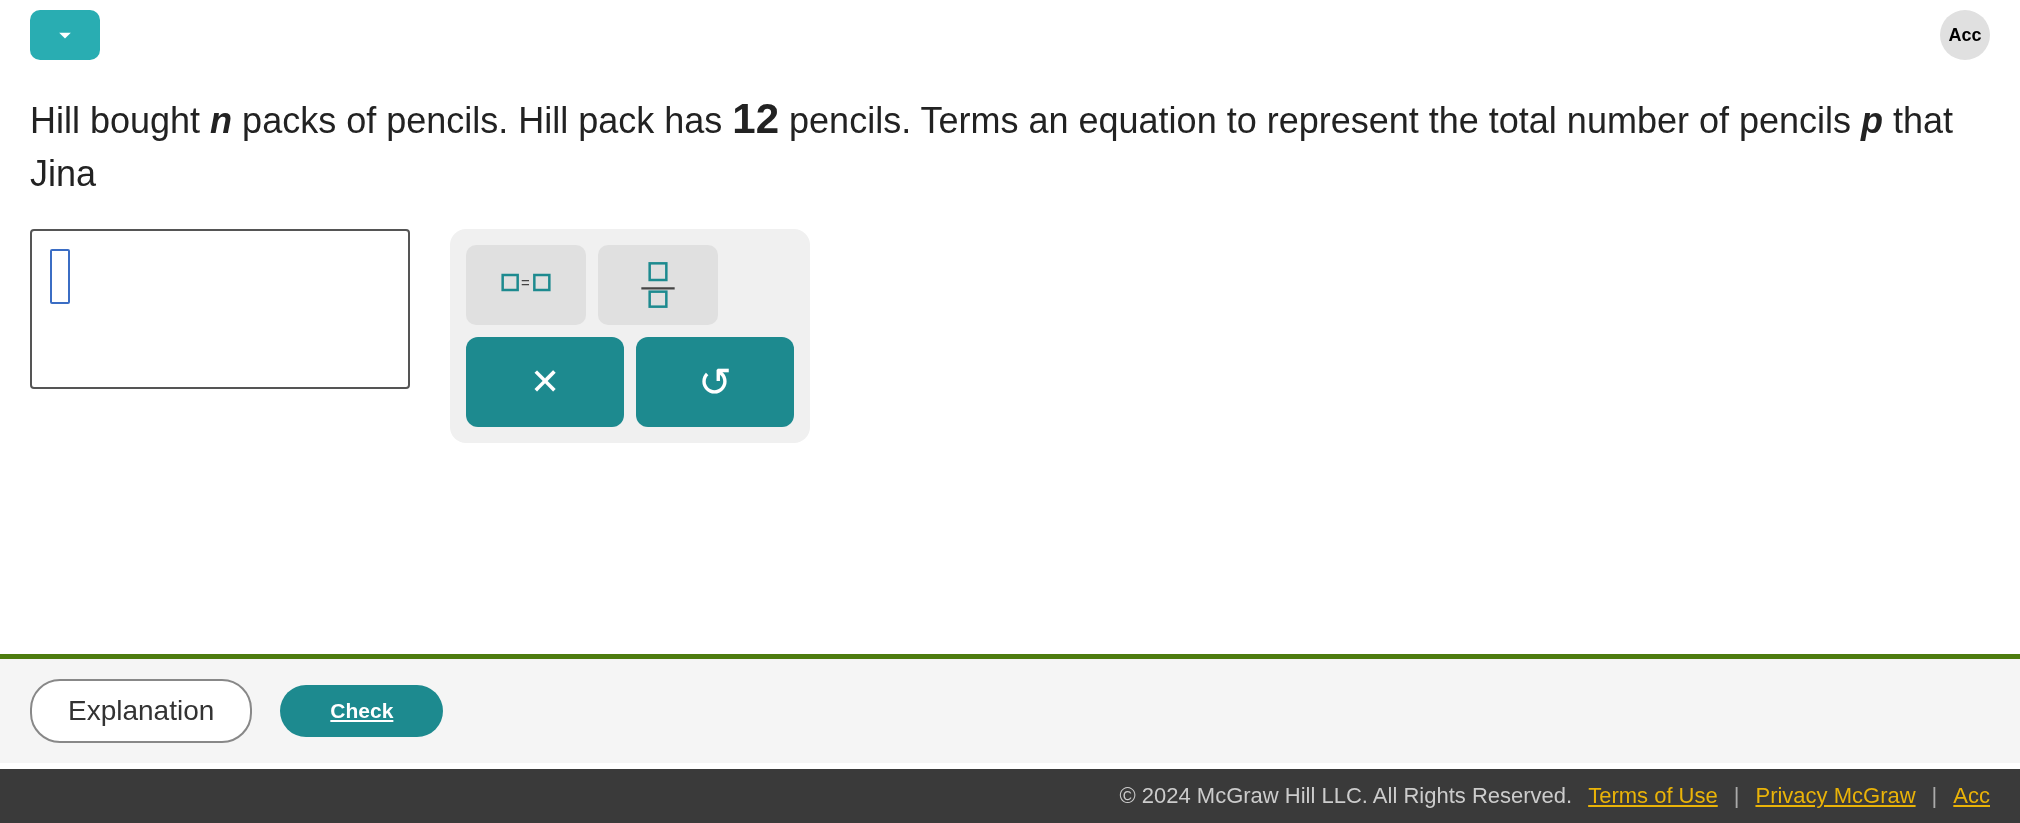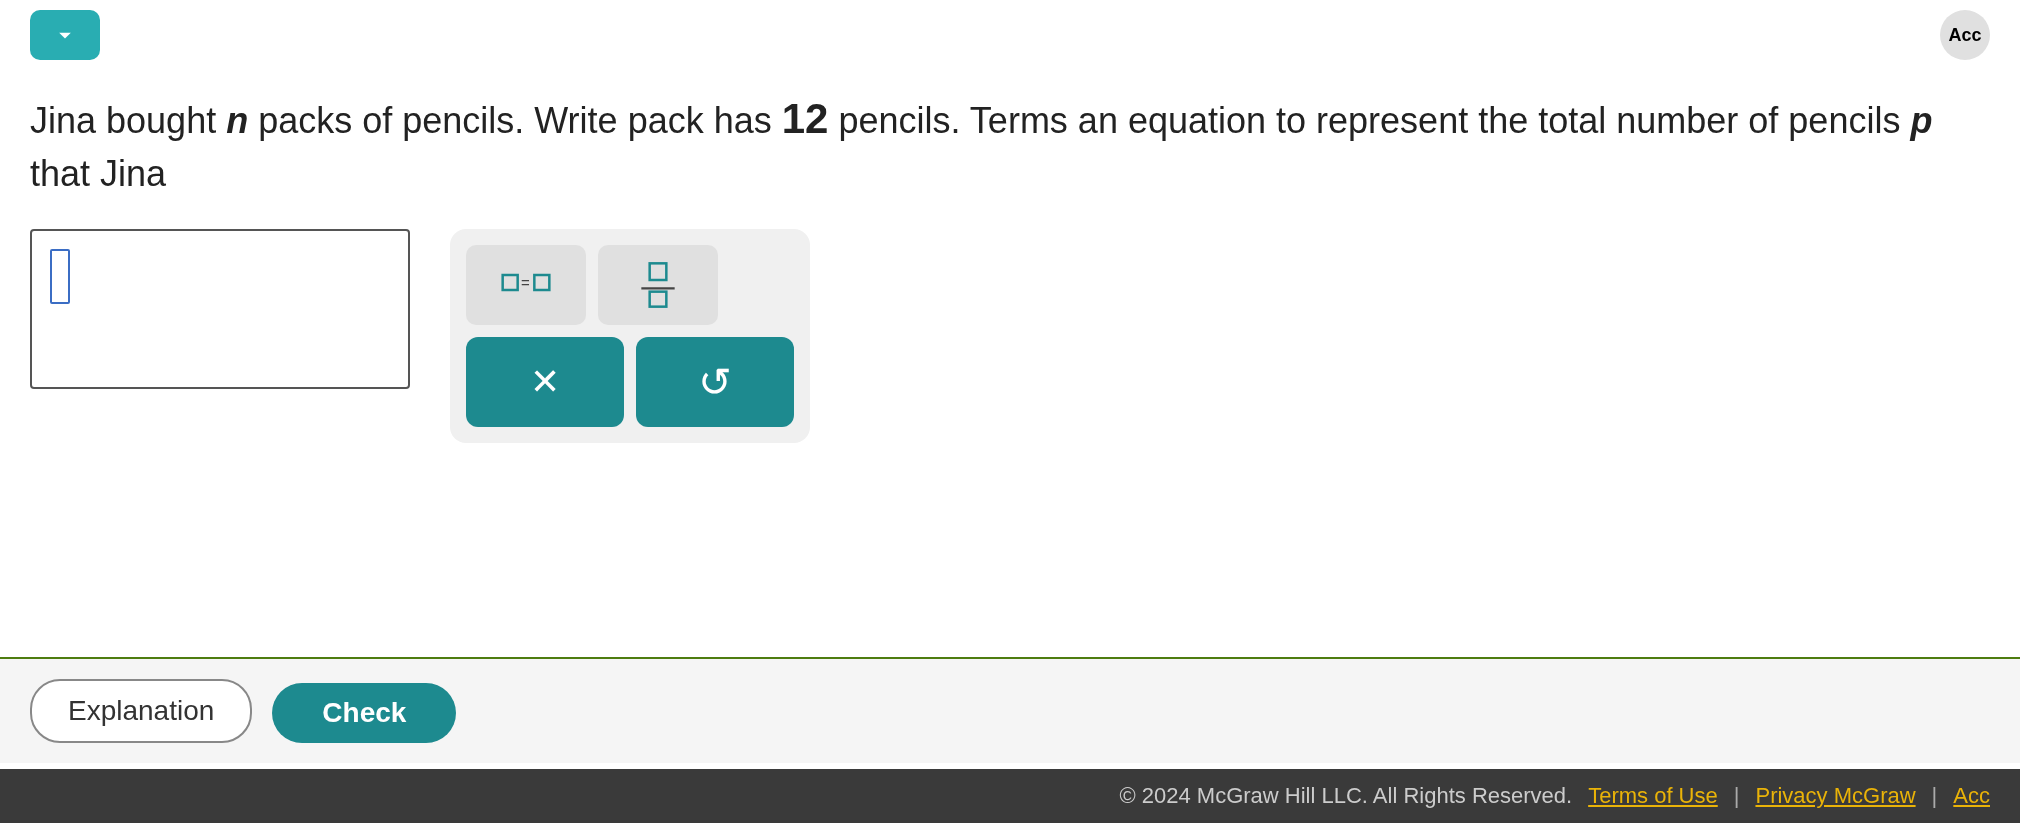--- a/index.html
+++ b/index.html
@@ -160,46 +160,47 @@
       gap: 12px;
     }
 
     
     .footer-bar {
       position: fixed;
       bottom: 60px;
       left: 0;
       right: 0;
       background: #f5f5f5;
-      border-top: 2px solid #4d7c0f;
+      border-top: 5px solid #4d7c0f;
       padding: 20px 30px;
       display: flex;
-      align-items: flex-end;
-      gap: 20px;
+      align-items: center;
+      gap: 28px;
     }
 
     .explanation-btn {
       padding: 14px 36px;
       border: 2px solid #888;
       border-radius: 30px;
       background: white;
       font-size: 28px;
       cursor: pointer;
       color: #333;
     }
 
     .check-btn {
       padding: 14px 50px;
       border: none;
       border-radius: 30px;
       background: #1d8a8f;
-      font-size: 28px;
+      font-size: 21px;
       cursor: pointer;
       color: white;
       font-weight: bold;
+      text-decoration: underline;
     }
 
     
     .bottom-footer {
       position: fixed;
       bottom: 0;
       left: 0;
       right: 0;
       background: #3a3a3a;
       color: #ccc;
@@ -229,21 +230,21 @@
     <svg viewBox="0 0 24 24">
       <path d="M7 10l5 5 5-5z"></path>
     </svg>
   </div>
   <div class="top-right-btn" style="position:absolute;right:30px;">
     <span>Acc</span>
   </div>
 </div>
 
 <div class="problem-text">
-  <span>Jina bought </span><span class="italic">n</span><span> packs of pencils. Write pack has </span><span class="bold-large">12</span><span> pencils. Terms an equation to represent the total number of pencils </span><span class="italic">p</span><span> that Jina</span>
+  <span>Hill bought </span><span class="italic">n</span><span> packs of pencils. Hill pack has </span><span class="bold-large">12</span><span> pencils. Terms an equation to represent the total number of pencils </span><span class="italic">p</span><span> that Jina</span>
 </div>
 
 <div class="main-content">
 
   <div class="answer-box">
     <div class="answer-cursor"></div>
   </div>
 
   <div class="symbol-palette">
     <div class="symbol-row">

